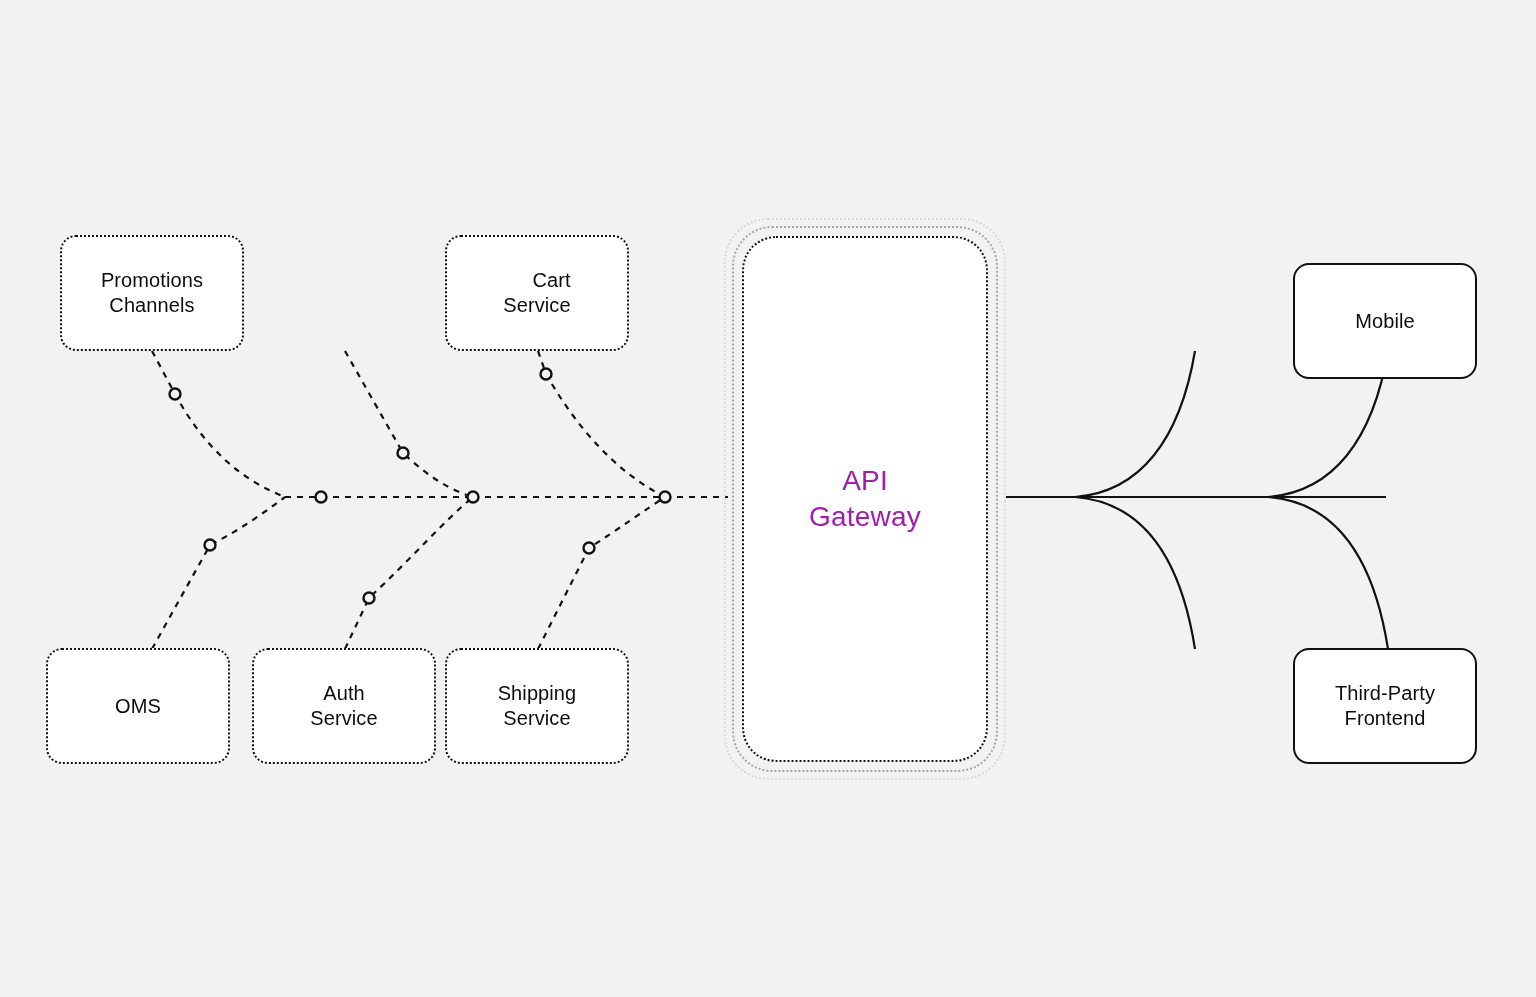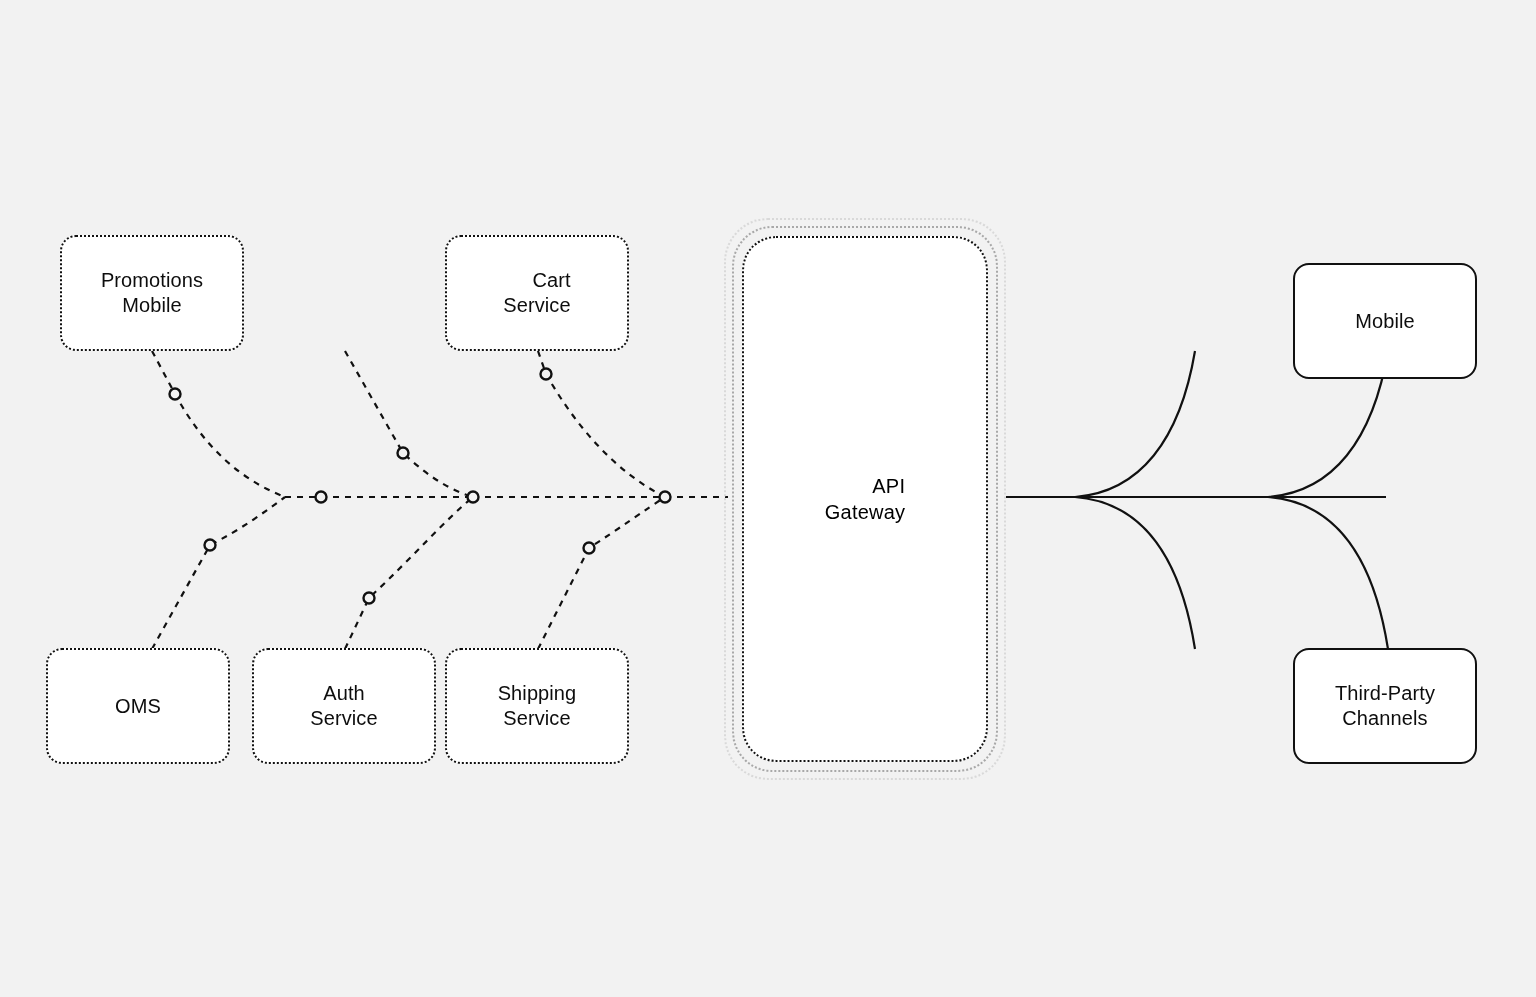--- a/index.html
+++ b/index.html
@@ -85,24 +85,24 @@
   }
   .gw-label {
     position: absolute;
     left: 18px;
     top: 18px;
     width: 246px;
     height: 526px;
     display: flex;
     align-items: center;
     justify-content: center;
-    text-align: right;
-    font-size: 20px;
+    text-align: center;
+    font-size: 28px;
     line-height: 1.3;
-    color: #000000;
+    color: #a21caf;
     white-space: pre-line;
     letter-spacing: 0.2px;
   }
 </style>
 </head>
 <body>
 
 <div id="stage">
 
   <svg class="layer" viewBox="0 0 1536 997" preserveAspectRatio="none">
@@ -154,21 +154,21 @@
       <path d="M1268,497 C1333,492 1373,440 1388,351"></path>
 
       <path d="M1268,497 C1333,502 1373,554 1388,649"></path>
 
       <path d="M1268,497 L1386,497"></path>
     </g>
   </svg>
 
   <div class="node dashed" style="left:60px;  top:235px; width:184px; height:116px;">
     <span class="node-label">Promotions
-Mobile</span>
+Channels</span>
   </div>
   <div class="node dashed" style="left:445px; top:235px; width:184px; height:116px;text-align:right;">
     <span class="node-label">Cart
 Service</span>
   </div>
 
   <div class="node dashed" style="left:46px;  top:648px; width:184px; height:116px;">
     <span class="node-label">OMS</span>
   </div>
   <div class="node dashed" style="left:252px; top:648px; width:184px; height:116px;">
@@ -187,16 +187,16 @@
     <div class="gw-label">API
 Gateway</div>
   </div>
 
   <div class="node solid" style="left:1293px; top:235px; width:184px; height:116px;margin-top:28px;">
     <span class="node-label">Mobile</span>
   </div>
 
   <div class="node solid" style="left:1293px; top:648px; width:184px; height:116px;">
     <span class="node-label">Third-Party
-Channels</span>
+Frontend</span>
   </div>
 
 </div>
 
 </body></html>

